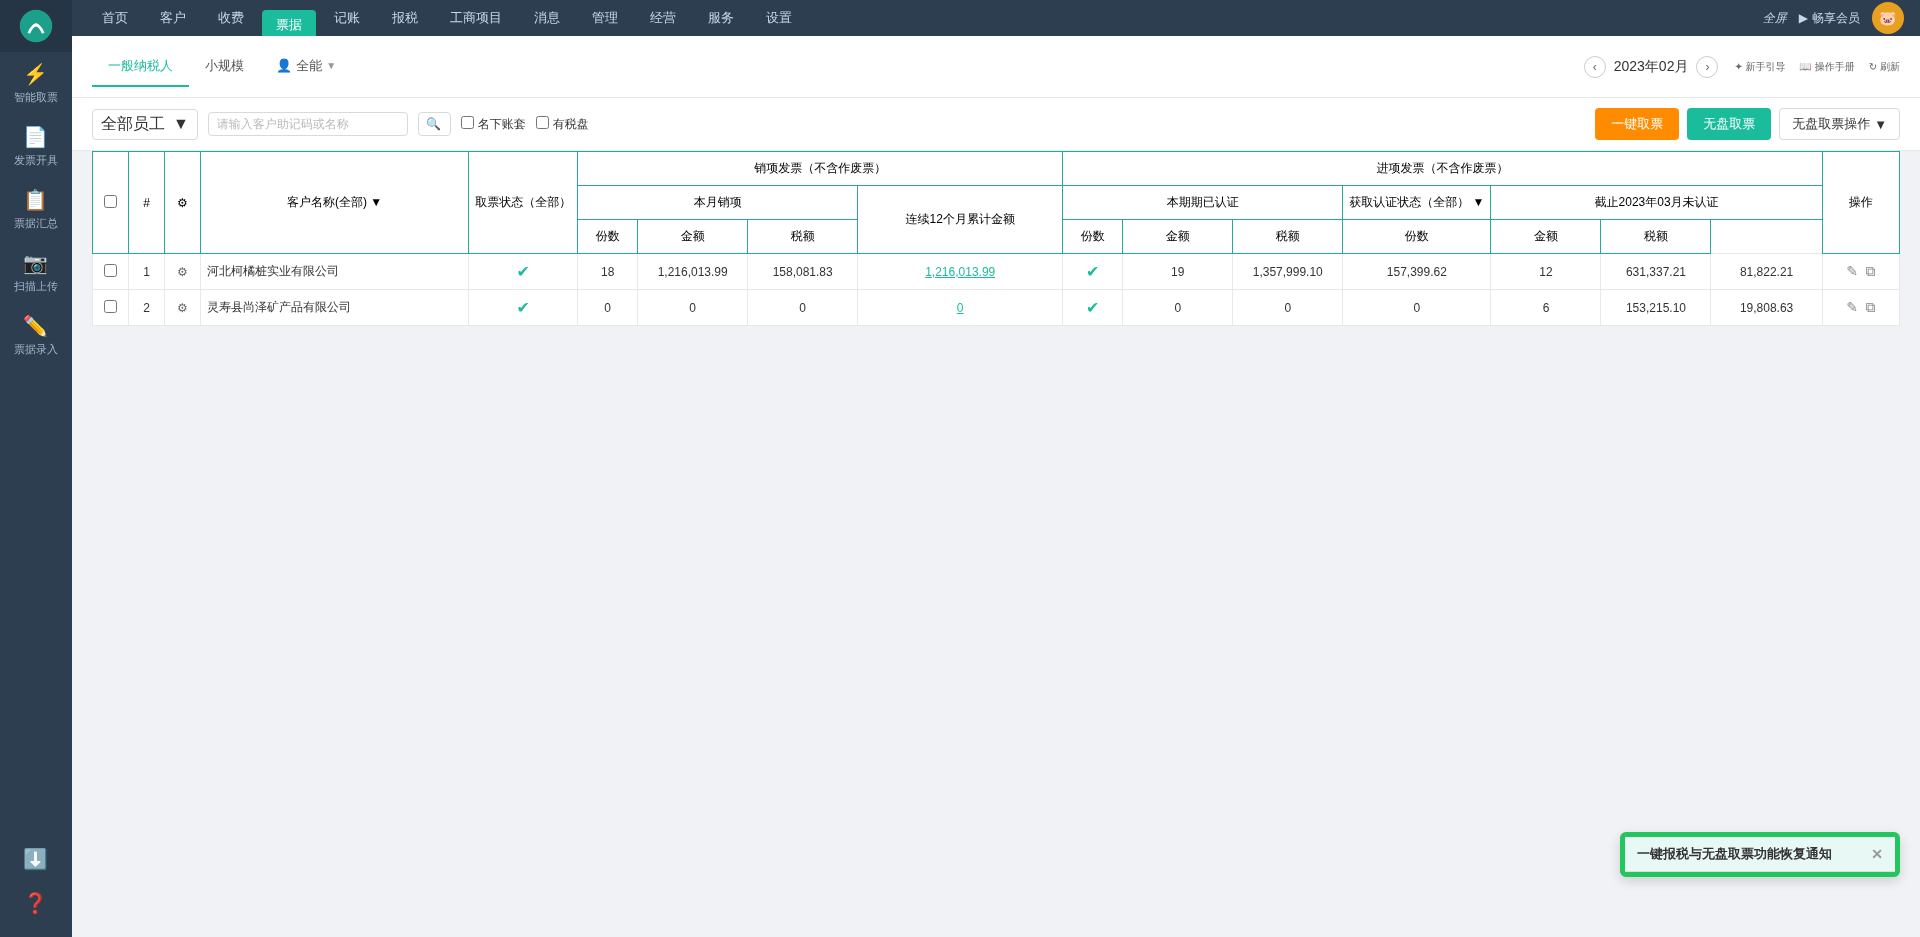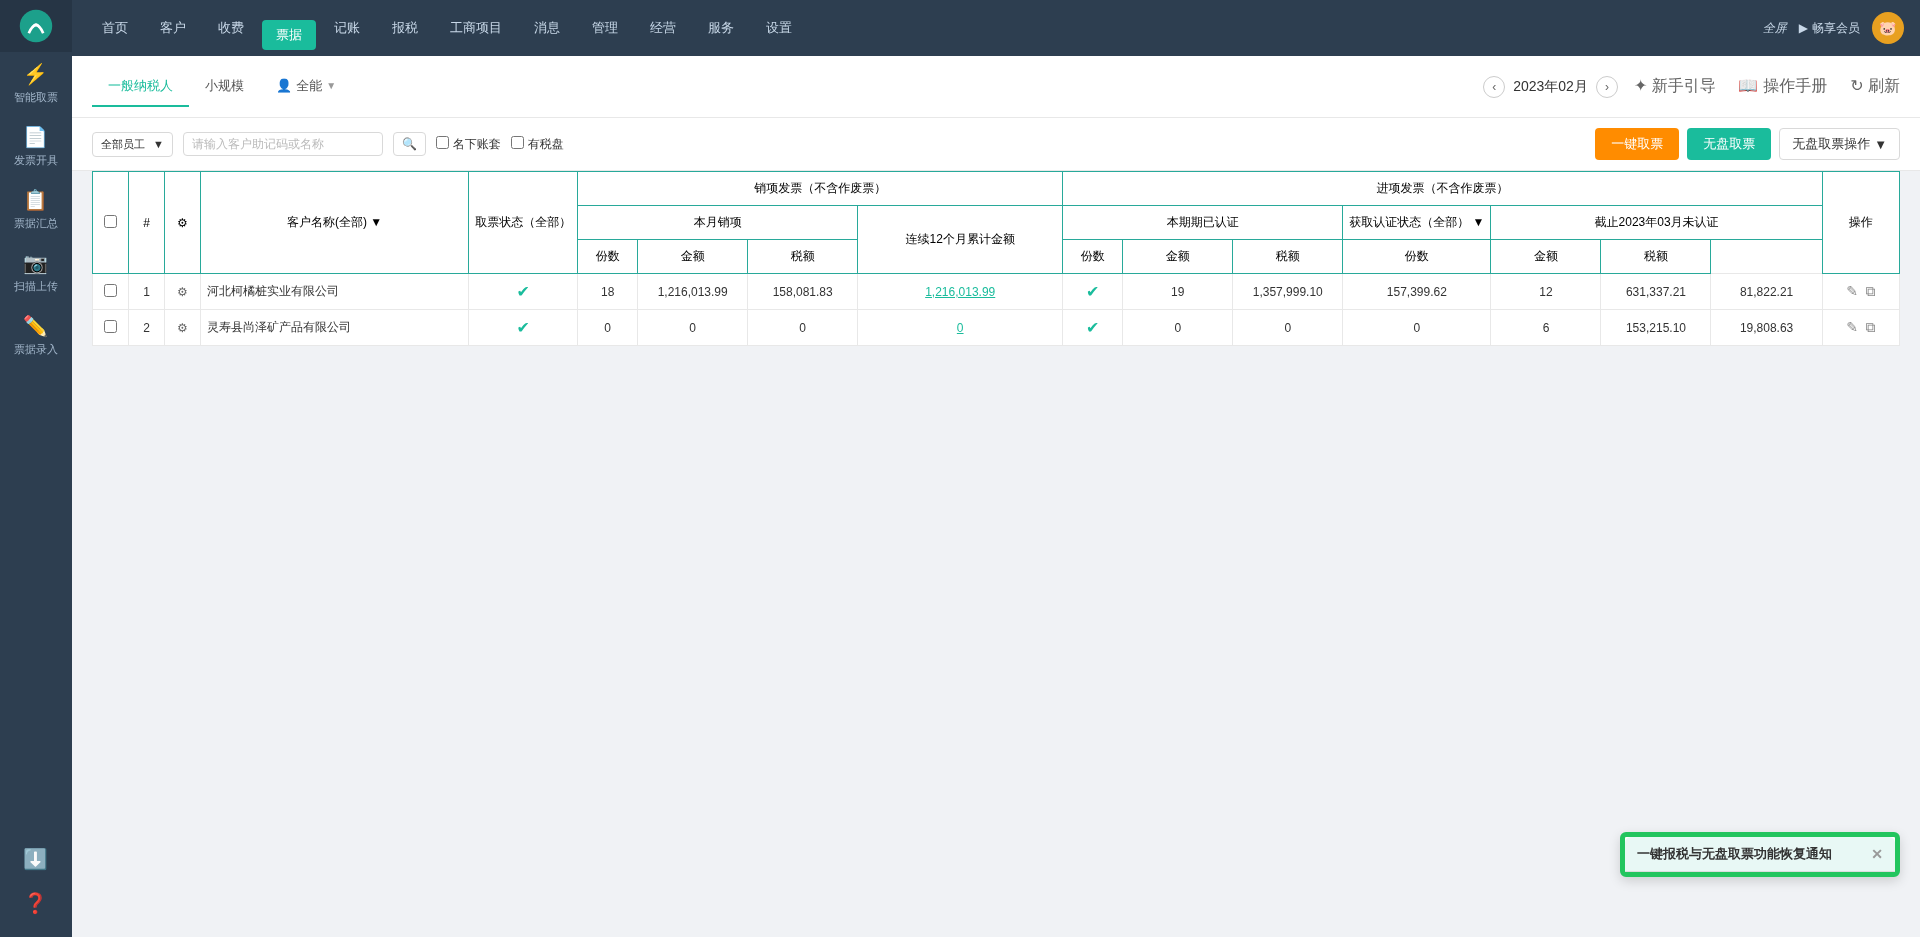--- a/index.html
+++ b/index.html
@@ -50,21 +50,21 @@
     
     .main {
       flex: 1;
       display: flex;
       flex-direction: column;
       overflow: hidden;
     }
 
     
     .topnav {
-      height: 56px;
+      height: 36px;
       background: #2d3e50;
       display: flex;
       align-items: center;
       padding: 0 16px;
       gap: 4px;
       flex-shrink: 0;
     }
     .topnav-item {
       padding: 6px 14px;
       color: #c8d8e8;
@@ -144,41 +144,41 @@
       border-radius: 50%;
       display: flex; align-items: center; justify-content: center;
       cursor: pointer;
       color: #666;
       font-size: 12px;
     }
     .tab-right-actions {
       margin-left: 16px;
       display: flex;
       align-items: flex-end;
-      gap: 23px;
-      font-size: 16px;
+      gap: 14px;
+      font-size: 10px;
       color: #666;
     }
     .tab-right-actions span { cursor: pointer; }
 
     
     .toolbar {
       background: #fff;
       padding: 10px 20px;
       display: flex;
       align-items: center;
       gap: 10px;
       border-bottom: 1px solid #e8e8e8;
       flex-shrink: 0;
     }
     .toolbar-select {
       border: 1px solid #d9d9d9;
       border-radius: 4px;
       padding: 4px 8px;
-      font-size: 11px;
+      font-size: 16px;
       display: flex;
       align-items: center;
       gap: 4px;
       cursor: pointer;
       background: #fff;
       color: #333;
       min-width: 80px;
     }
     .toolbar-search {
       border: 1px solid #d9d9d9;

